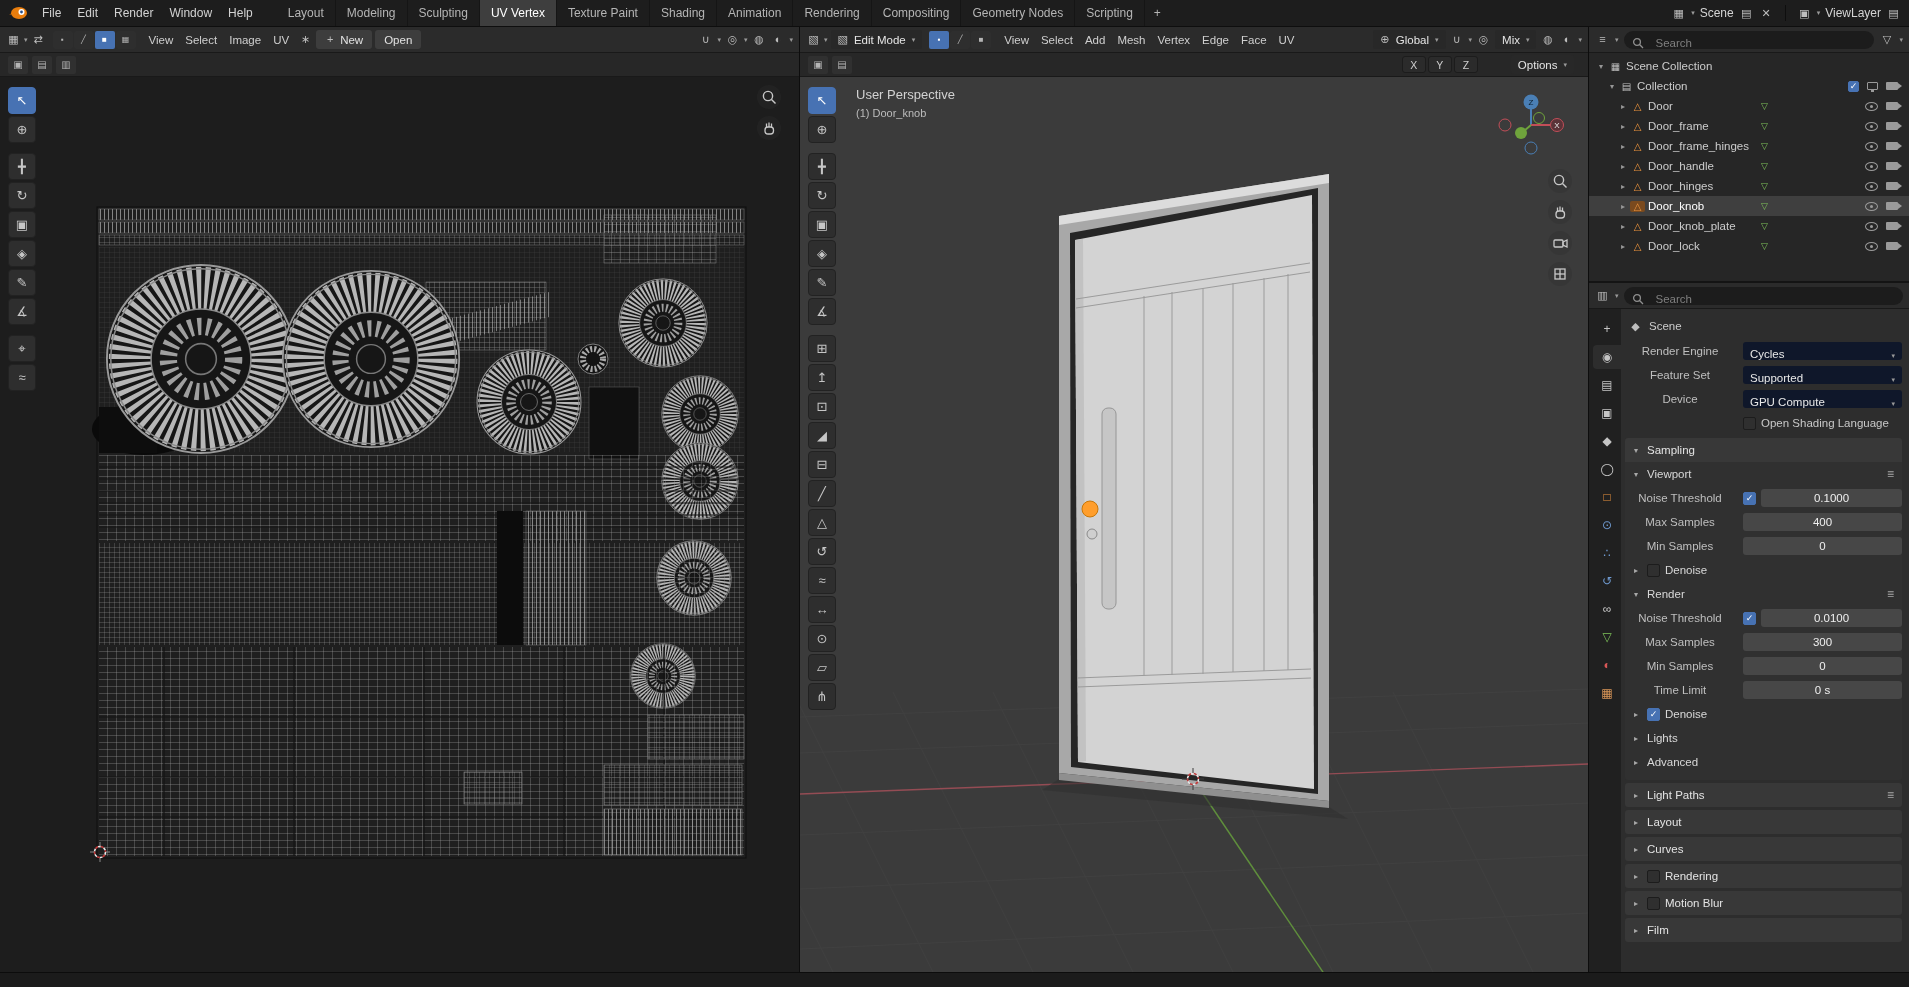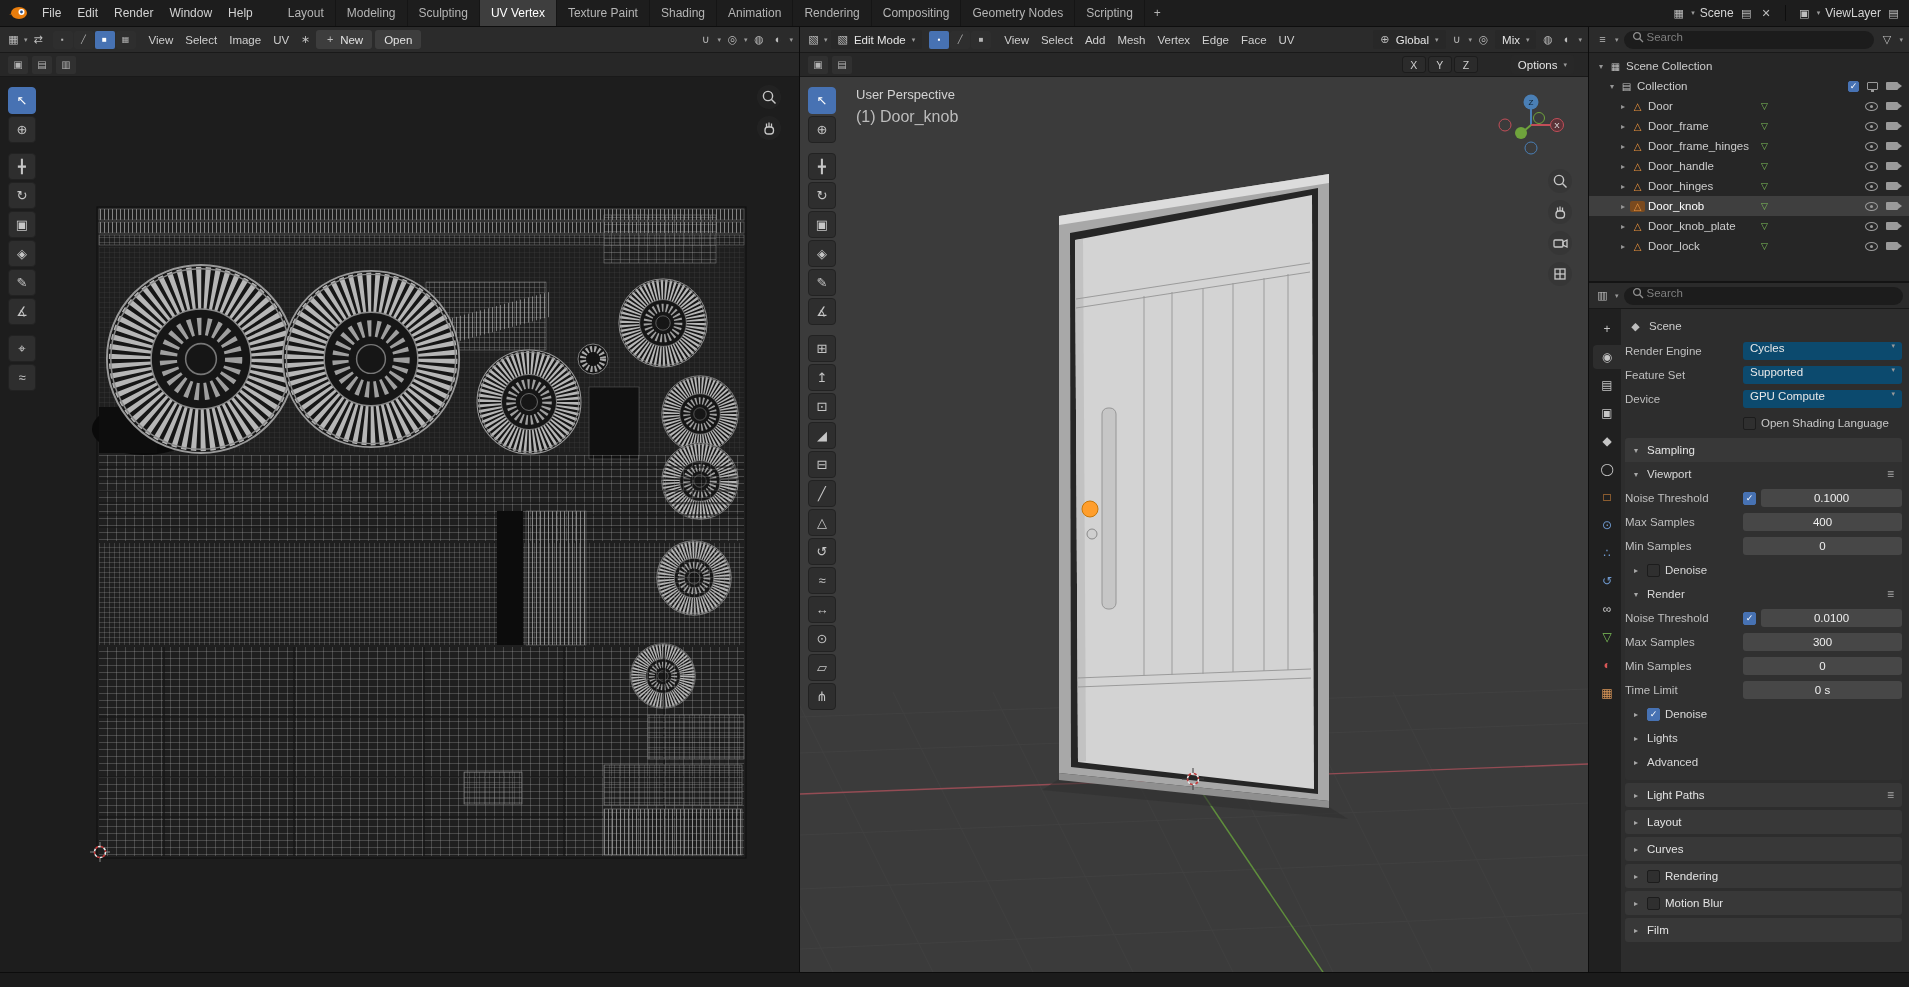--- a/index.html
+++ b/index.html
@@ -45,32 +45,32 @@
   .uv-editor{width:800px;border-right:1px solid #0d0d0d}
   .uv-canvas-bg{background:#1d1d1d}
   .uv-svg{position:absolute;left:44px;top:0}
   .uv-nav{position:absolute;right:18px;top:8px;display:flex;flex-direction:column;gap:7px;z-index:5}
 
   
   .vp3d{width:789px;border-right:1px solid #0d0d0d}
   .scene-svg{position:absolute;inset:0}
   .vp-overlay-text{position:absolute;left:56px;top:8px;z-index:4;line-height:1.55}
   .vp-overlay-text .l1{font-size:13px;color:#d2d2d2}
-  .vp-overlay-text .l2{font-size:16px;color:#bcbcbc}
+  .vp-overlay-text .l2{font-size:11px;color:#bcbcbc}
   .gizmo{position:absolute;left:696px;top:13px;z-index:5}
   .vp-nav{position:absolute;left:748px;top:92px;display:flex;flex-direction:column;gap:7px;z-index:5}
   .xyz-group{display:flex;gap:2px;margin-left:auto}
   .xyz-btn{width:24px;height:17px;background:#2b2b2b;border:1px solid #1c1c1c;border-radius:3px;display:flex;align-items:center;justify-content:center;color:#cfcfcf;font-size:10.5px}
   .options-dd{margin-left:29px;margin-right:6px}
 
   
   .rightcol{width:320px;display:flex;flex-direction:column;background:#262626}
   .outliner{height:256px;display:flex;flex-direction:column;border-bottom:2px solid #141414}
   .panel-header-bar{height:26px;background:#2b2b2b;border-bottom:1px solid #191919;display:flex;align-items:center;gap:5px;padding:0 6px;flex:0 0 auto}
-  .search{flex:1;height:18px;background:#1c1c1c;border-radius:9px;display:flex;align-items:flex-start;gap:3px;padding:0 8px;color:#8f8f8f}
+  .search{flex:1;height:18px;background:#1c1c1c;border-radius:9px;display:flex;align-items:flex-end;gap:12px;padding:0 8px;color:#8f8f8f}
   .search input{flex:1;background:none;border:none;outline:none;color:#cfcfcf;font:inherit;font-size:11.5px}
   .search input::placeholder{color:#7f7f7f}
   .i-mag{width:12px;height:12px;flex:0 0 auto}
   .tree{flex:1;padding-top:3px;font-size:11.5px;overflow:hidden}
   .trow{height:20px;display:flex;align-items:center;padding:0 5px;position:relative;color:#cccccc}
   .trow .expand{width:14px;text-align:center;color:#969696;font-size:8px;flex:0 0 auto}
   .trow.indent1{padding-left:16px}
   .trow.indent2{padding-left:27px}
   .trow.active{background:#3f3f3f;color:#ffffff}
   .obj-icon{color:var(--object-orange,#e8913c);font-size:10px;width:15px;text-align:center;flex:0 0 auto}
@@ -88,23 +88,23 @@
 
   
   .props{flex:1;display:flex;flex-direction:column;background:#2d2d2d;min-height:0}
   .props-body{flex:1;display:flex;min-height:0}
   .ptabs{width:32px;background:#202020;display:flex;flex-direction:column;align-items:flex-end;padding-top:8px;gap:4px;flex:0 0 auto}
   .ptab{width:28px;height:24px;display:flex;align-items:center;justify-content:center;border-radius:4px 0 0 4px;font-size:12px}
   .ptab.active{background:#2d2d2d}
   .pcontent{flex:1;padding:4px 7px 0 4px;display:flex;flex-direction:column;font-size:11.5px;overflow:hidden}
   .brow{height:26px;display:flex;align-items:center;gap:6px;color:#cccccc;padding-left:3px}
   .prow{height:24px;display:flex;align-items:center}
-  .plabel{width:118px;text-align:left;padding-right:8px;color:#bfbfbf;white-space:nowrap;flex:0 0 auto}
+  .plabel{width:118px;text-align:center;padding-right:8px;color:#bfbfbf;white-space:nowrap;flex:0 0 auto}
   .fieldzone{flex:1;display:flex;align-items:center;gap:5px;min-width:0}
-  .ddfield{flex:1;height:18px;background:#0c4a6e;border-radius:3px;display:flex;align-items:flex-start;padding:0 7px;color:#e8e8e8}
+  .ddfield{flex:1;height:18px;background:#0f172a;border-radius:3px;display:flex;align-items:flex-end;padding:0 7px;color:#e8e8e8}
   .ddfield .chev{margin-left:auto}
   .nfield{flex:1;height:18px;background:#474747;border-radius:3px;display:flex;align-items:center;justify-content:center;color:#efefef}
   .cb{width:13px;height:13px;background:#2f2f2f;border:1px solid #1c1c1c;border-radius:2px;flex:0 0 auto;display:flex;align-items:center;justify-content:center;font-size:9px;color:transparent}
   .cb.checked{background:var(--accent-blue,#4772b3);border-color:var(--accent-blue,#4772b3);color:#fff}
   .cb.checked::after{content:"✓"}
   .phead{height:24px;background:#383838;border-radius:3px;display:flex;align-items:center;gap:5px;padding:0 5px;color:#e3e3e3;margin-top:3px}
   .phead .expand,.psub .expand{width:12px;text-align:center;color:#a8a8a8;font-size:8px;flex:0 0 auto}
   .preset{margin-left:auto;color:#a8a8a8;font-size:12px;padding-right:3px}
   .psub{height:24px;display:flex;align-items:center;gap:5px;padding:0 5px;color:#d8d8d8}
   .panel-block{background:#303030;border-radius:3px;padding-bottom:6px;margin-top:3px}

